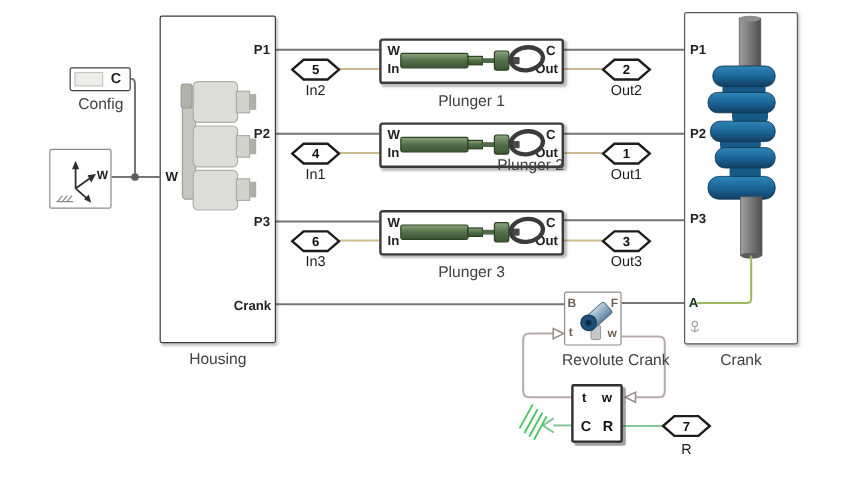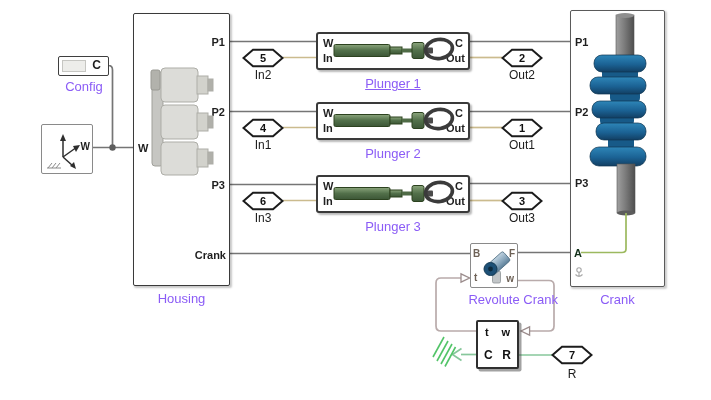--- a/index.html
+++ b/index.html
@@ -15,21 +15,21 @@
   .wf{fill:none;stroke:var(--wire_frame);stroke-width:1.7;}
   .ws{fill:none;stroke:var(--wire_signal);stroke-width:1.7;}
   .wl{fill:none;stroke:var(--wire_loop);stroke-width:1.7;}
   .wg{fill:none;stroke:var(--wire_green);stroke-width:1.7;}
   .wgr{fill:none;stroke:var(--wire_ground);stroke-width:1.6;}
   .block{position:absolute;background:#fff;box-sizing:border-box;}
   .b-dark{border:1.8px solid var(--border_dark);border-radius:2px;box-shadow:1.5px 1.5px 2px rgba(0,0,0,.22);}
   .b-gray{border:1.4px solid var(--border_gray);border-radius:2px;}
   .plunger{border:2px solid var(--border_dark);border-radius:3px;box-shadow:2px 2px 2px rgba(0,0,0,.28);}
   .src{border:2.2px solid #2f2f2f;border-radius:2px;box-shadow:2.5px 2.5px 0 rgba(70,70,70,.5);}
-  .blk-label{position:absolute;text-align:center;font-size:13px;color:#8b5cf6;}
+  .blk-label{position:absolute;text-align:center;font-size:13px;color:#404040;}
   .port{position:absolute;font-size:11px;font-weight:600;color:#1f1f1f;line-height:13px;}
   .port-sm{position:absolute;font-size:10px;font-weight:600;color:#6e6257;line-height:12px;}
   .port-b{position:absolute;font-size:12px;font-weight:700;color:#111;line-height:13px;}
   .hex{position:absolute;}
   .hex text{font-family:"Liberation Sans",sans-serif;font-size:11px;font-weight:700;fill:#111;}
   .hex-label{position:absolute;text-align:center;font-size:12px;color:#1c1c1c;}
 </style>
 </head>
 <body>
 
@@ -136,37 +136,37 @@
       </linearGradient>
         </defs>
       <rect x="8" y="8.5" width="56" height="12" rx="1.5" fill="url(#pg1)" stroke="#2c421f"></rect>
       <rect x="64" y="11" width="12" height="7" fill="url(#pg1)" stroke="#2c421f"></rect>
       <rect x="76" y="12.5" width="10" height="4" fill="#4f6b46"></rect>
       <rect x="86" y="6.5" width="12" height="16" rx="2" fill="url(#pg1)" stroke="#2c421f"></rect>
       <rect x="98" y="11.5" width="9" height="6" rx="1" fill="#4a4a4a"></rect>
       <ellipse cx="113" cy="13" rx="13.5" ry="9.5" fill="none" stroke="#3b3b3b" stroke-width="3.6" transform="rotate(-8 113 13)"></ellipse>
     </svg>
   </div>
-  <div class="blk-label" style="left:316px;top:76px;width:154px;text-decoration:underline;">Plunger 1</div>
+  <div class="blk-label" style="left:316px;top:76px;width:154px;">Plunger 1</div>
 
   <div class="block plunger" style="left:316px;top:102px;width:154px;height:38px;">
     <span class="port" style="left:5px;top:3px;">W</span>
     <span class="port" style="left:5px;bottom:3px;">In</span>
     <span class="port" style="right:5px;top:3px;">C</span>
     <span class="port" style="right:3px;bottom:3px;">Out</span>
     <svg class="abs" style="left:8px;top:2px;" width="134" height="30" viewBox="0 0 134 30">
       <rect x="8" y="8.5" width="56" height="12" rx="1.5" fill="url(#pg1)" stroke="#2c421f"></rect>
       <rect x="64" y="11" width="12" height="7" fill="url(#pg1)" stroke="#2c421f"></rect>
       <rect x="76" y="12.5" width="10" height="4" fill="#4f6b46"></rect>
       <rect x="86" y="6.5" width="12" height="16" rx="2" fill="url(#pg1)" stroke="#2c421f"></rect>
       <rect x="98" y="11.5" width="9" height="6" rx="1" fill="#4a4a4a"></rect>
       <ellipse cx="113" cy="13" rx="13.5" ry="9.5" fill="none" stroke="#3b3b3b" stroke-width="3.6" transform="rotate(-8 113 13)"></ellipse>
     </svg>
   </div>
-  <div class="blk-label" style="left:316px;top:146px;width:154px;">Plunger 2</div>
+  <div class="blk-label" style="left:316px;top:130px;width:154px;text-align:right;">Plunger 2</div>
 
   <div class="block plunger" style="left:316px;top:175px;width:154px;height:38px;">
     <span class="port" style="left:5px;top:3px;">W</span>
     <span class="port" style="left:5px;bottom:3px;">In</span>
     <span class="port" style="right:5px;top:3px;">C</span>
     <span class="port" style="right:3px;bottom:3px;">Out</span>
     <svg class="abs" style="left:8px;top:2px;" width="134" height="30" viewBox="0 0 134 30">
       <rect x="8" y="8.5" width="56" height="12" rx="1.5" fill="url(#pg1)" stroke="#2c421f"></rect>
       <rect x="64" y="11" width="12" height="7" fill="url(#pg1)" stroke="#2c421f"></rect>
       <rect x="76" y="12.5" width="10" height="4" fill="#4f6b46"></rect>

